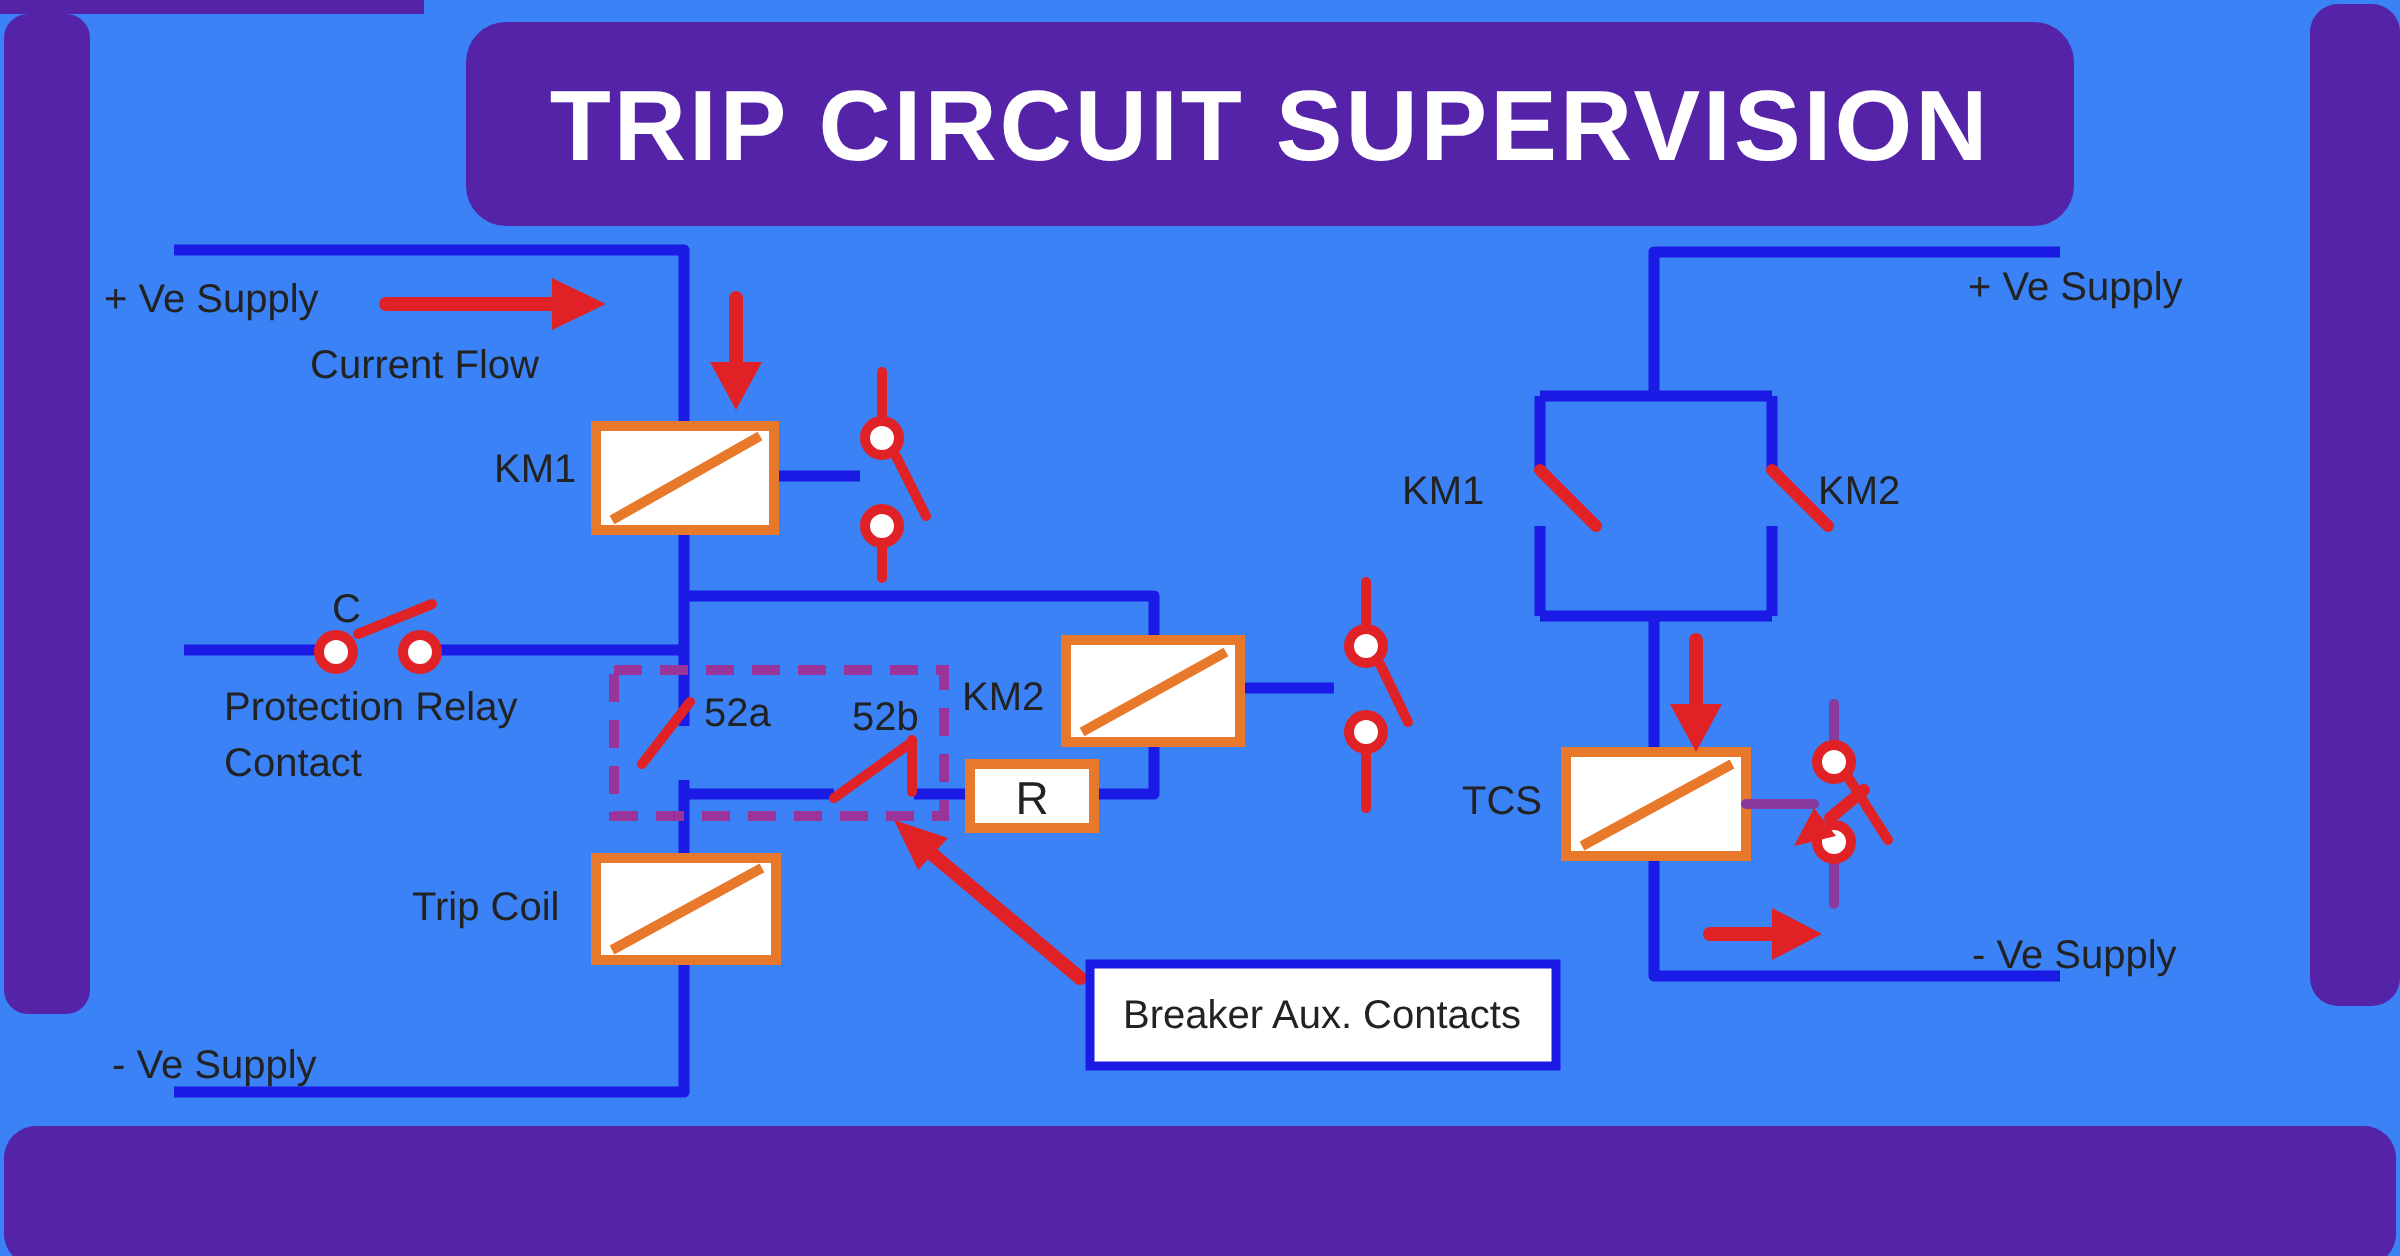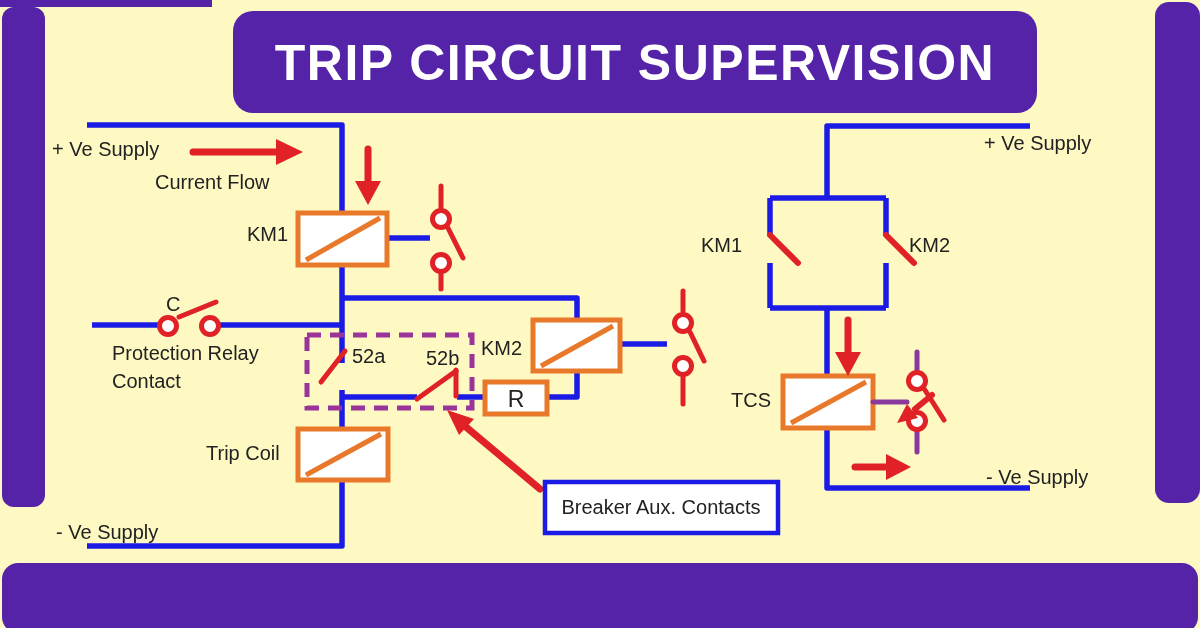--- a/index.html
+++ b/index.html
@@ -1,16 +1,16 @@
 <!DOCTYPE html>
 <html><head>
 <meta charset="utf-8">
 <style>
   html,body{margin:0;padding:0;background:#ffffff;}
-  .stage{position:relative;width:1200px;height:628px;background:#fef9c3;overflow:hidden;
+  .stage{position:relative;width:1200px;height:628px;background:#3b82f6;overflow:hidden;
          font-family:"Liberation Sans", sans-serif;}
   svg{position:absolute;left:0;top:0;}
   text{font-family:"Liberation Sans", sans-serif;fill:#222222;}
   .lbl{font-size:20px;}
   .lbl-r{font-size:23px;}
   .banner-title{font-size:50px;font-weight:bold;letter-spacing:1.5px;fill:#ffffff;}
 </style>
 </head>
 <body>
 

